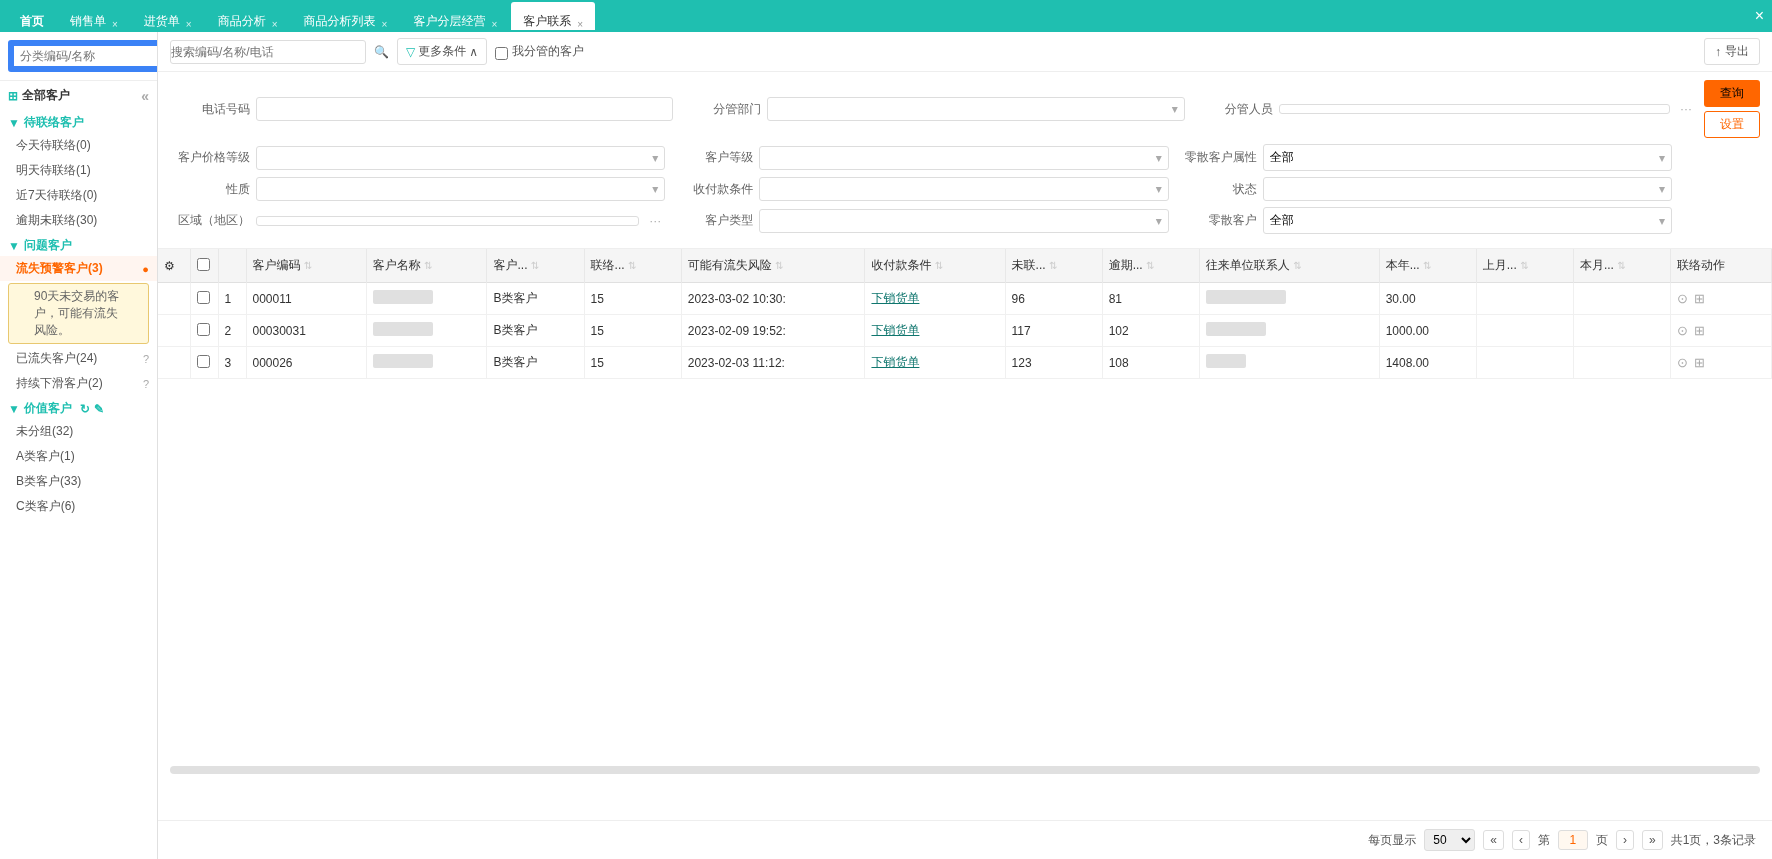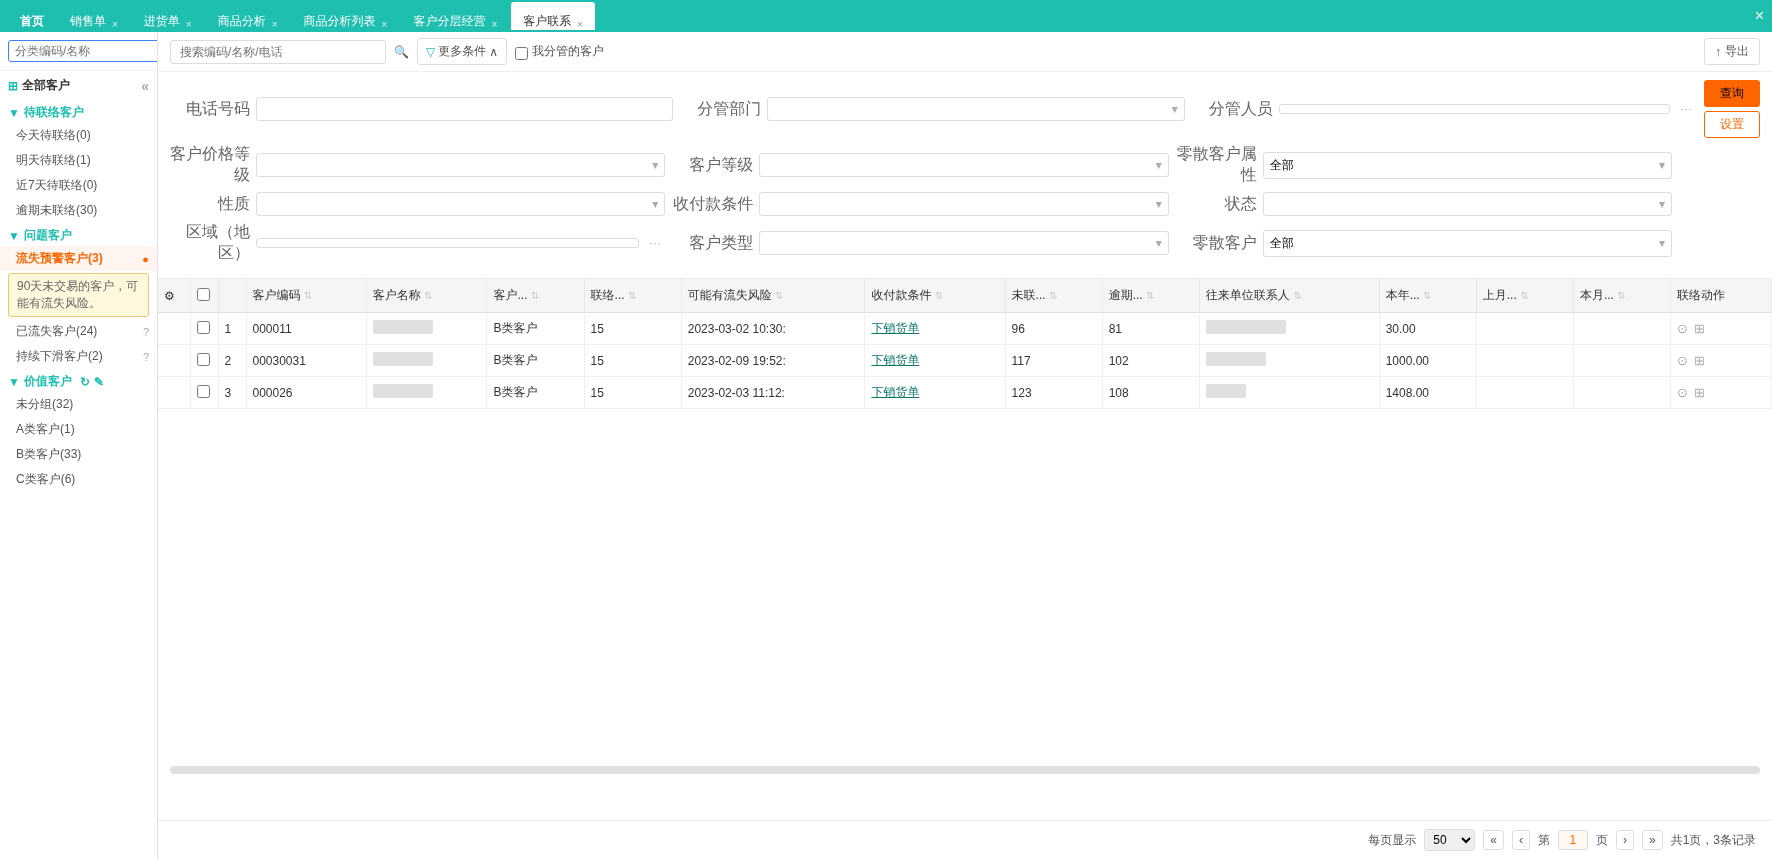--- a/index.html
+++ b/index.html
@@ -59,21 +59,21 @@
     }
     .sidebar-search {
       padding: 8px;
       border-bottom: 1px solid #eee;
       display: flex;
       align-items: center;
       gap: 4px;
     }
     .sidebar-search input {
       flex: 1;
-      border: 1px solid #3b82f6;
+      border: 6px solid #3b82f6;
       border-radius: 3px;
       padding: 3px 6px;
       font-size: 12px;
       outline: none;
     }
 
     .sidebar-content { flex: 1; overflow-y: auto; }
     .sidebar-group-header {
       display: flex;
       align-items: center;
@@ -106,21 +106,21 @@
       align-items: center;
       justify-content: space-between;
     }
     .sidebar-item.active { color: #ff6600; font-weight: bold; background: #fff5f0; }
 
     .tooltip-box {
       background: #fff8dc;
       border: 1px solid #e8c870;
       color: #666;
       font-size: 11px;
-      padding: 4px 8px;
+      padding: 4px 25px;
       margin: 2px 8px;
       border-radius: 3px;
     }
 
     
     .content-area {
       flex: 1;
       display: flex;
       flex-direction: column;
       overflow: hidden;
@@ -132,22 +132,22 @@
       padding: 6px 12px;
       border-bottom: 1px solid #eee;
       display: flex;
       align-items: center;
       gap: 8px;
       background: #fff;
     }
     .filter-search-input {
       border: 1px solid #ddd;
       border-radius: 3px;
-      padding: 4px 9px;
-      width: 216px;
+      padding: 4px 0;
+      width: 196px;
       outline: none;
       font-size: 12px;
     }
     .filter-btn {
       display: flex;
       align-items: center;
       gap: 3px;
       padding: 4px 8px;
       border: 1px solid #ddd;
       border-radius: 3px;
@@ -194,21 +194,21 @@
       display: flex;
       align-items: center;
       flex: 1;
       gap: 6px;
     }
     .filter-label {
       width: 80px;
       text-align: right;
       color: #666;
       flex-shrink: 0;
-      font-size: 16px;
+      font-size: 12px;
     }
     .filter-input {
       flex: 1;
       border: 1px solid #ddd;
       border-radius: 3px;
       padding: 4px 6px;
       font-size: 12px;
       outline: none;
     }
     .filter-select {

